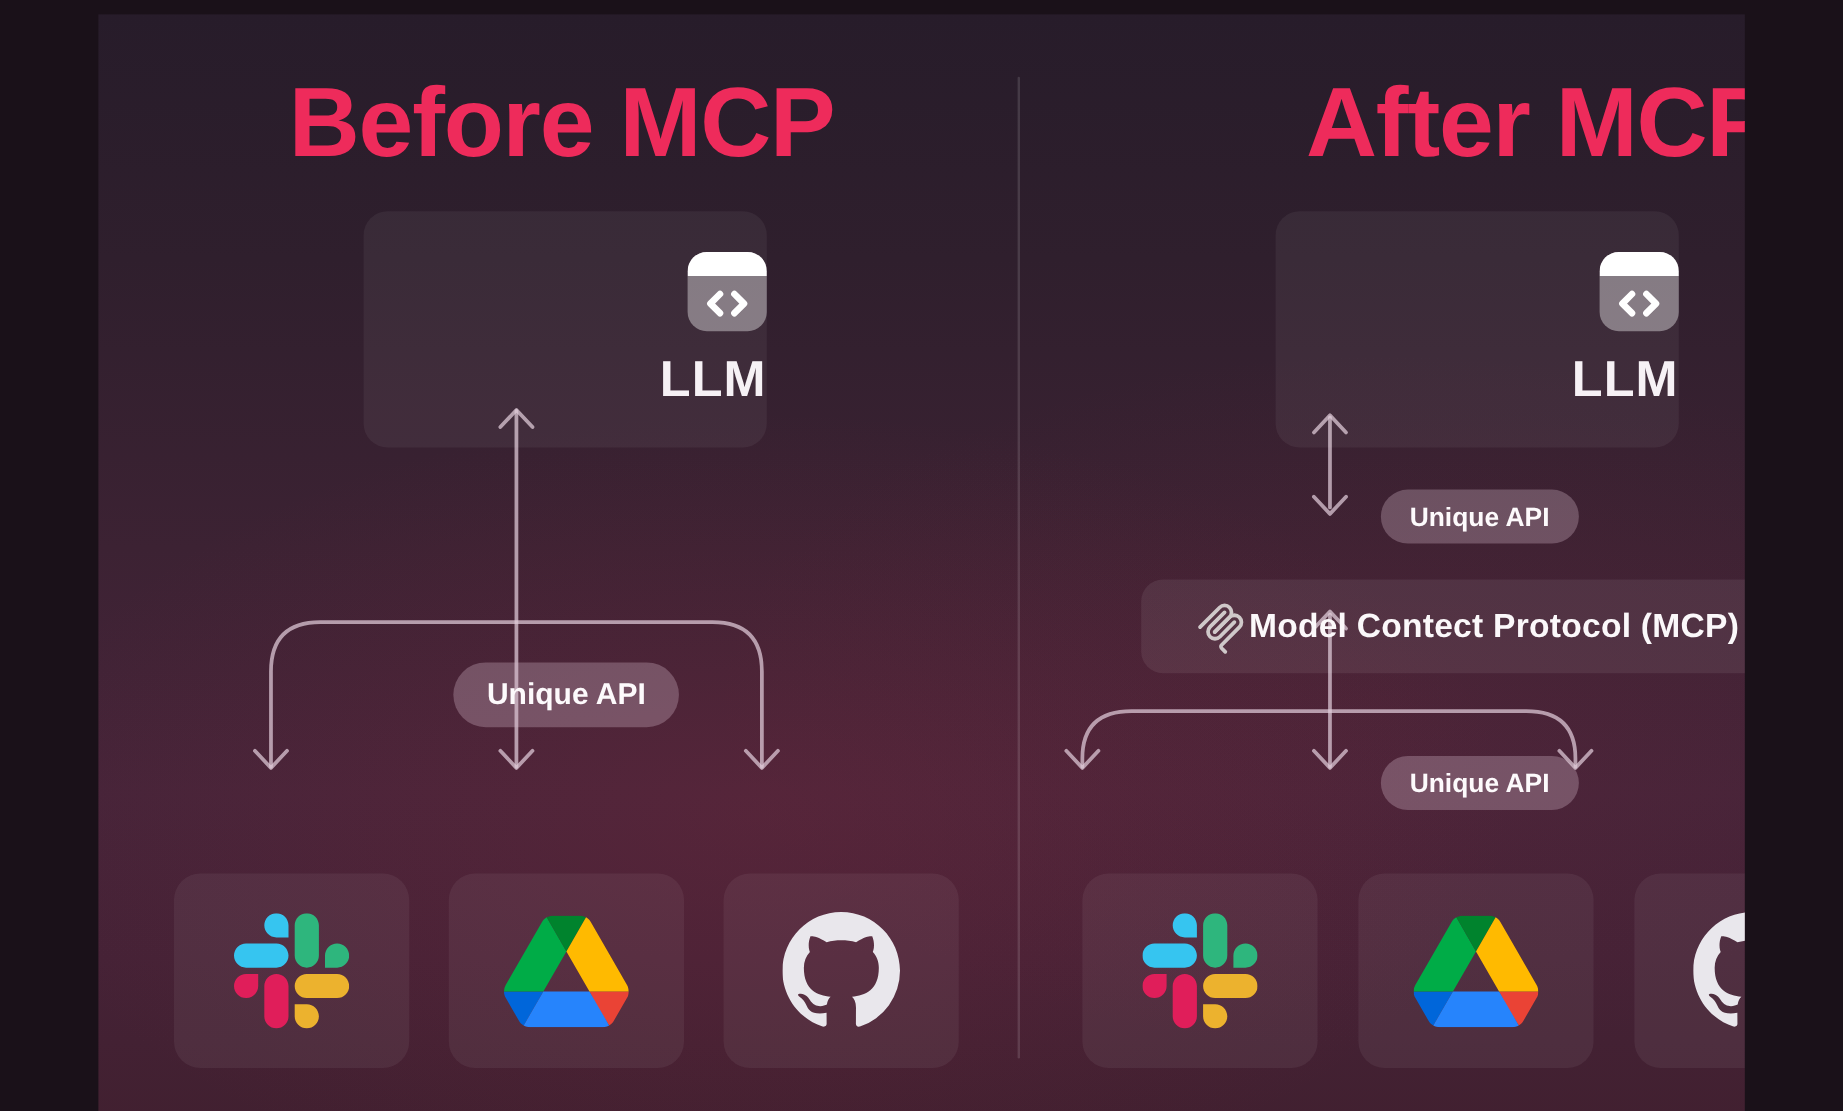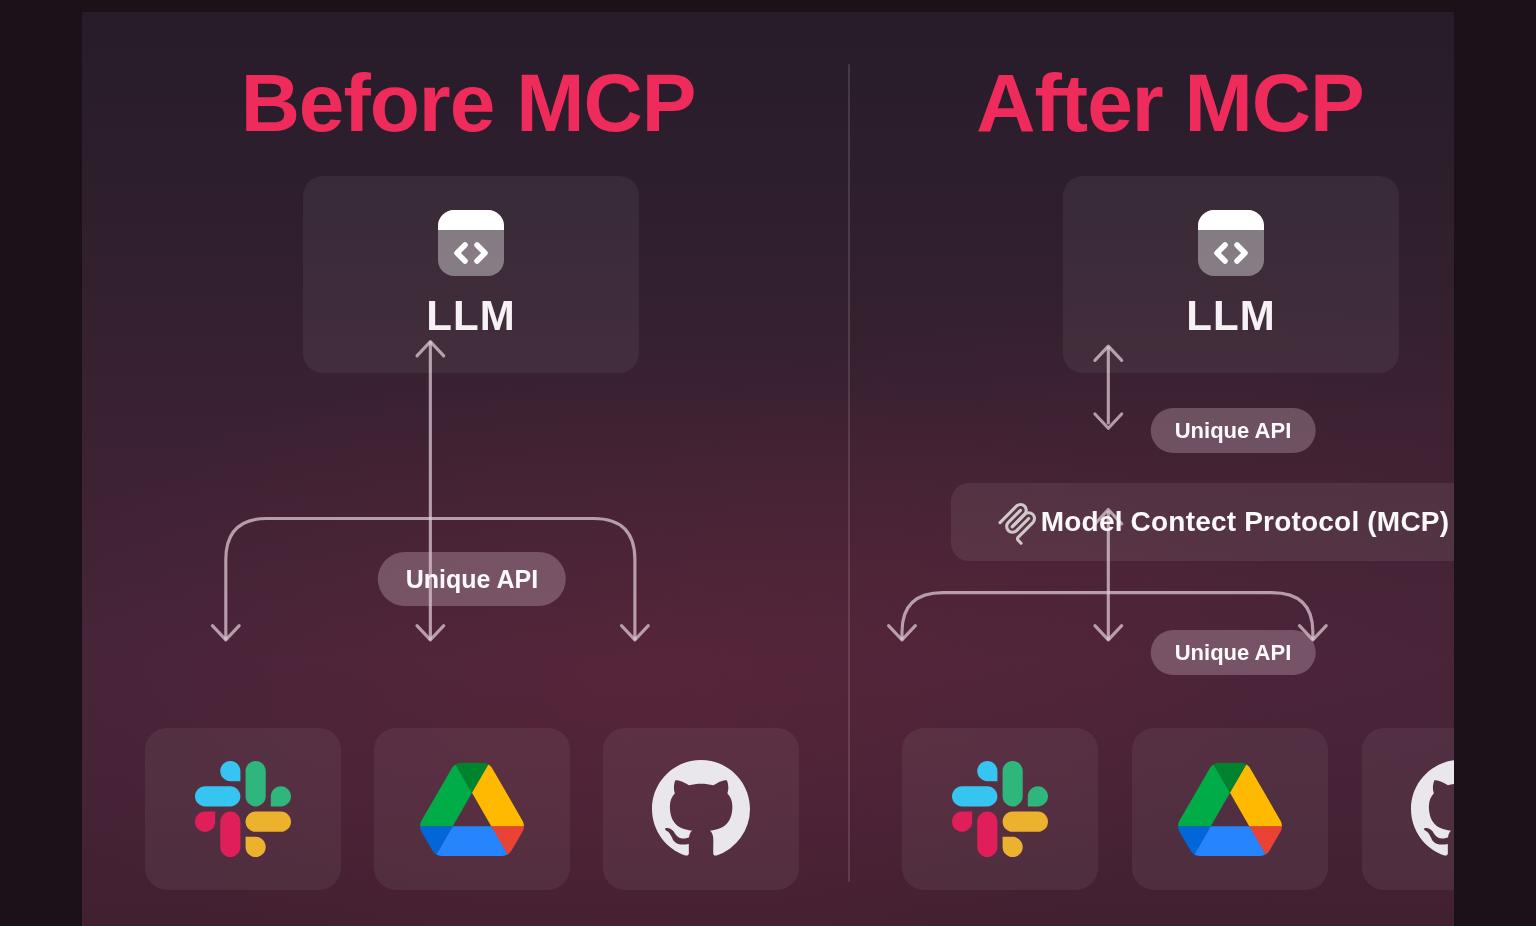--- a/index.html
+++ b/index.html
@@ -10,29 +10,29 @@
       radial-gradient(900px 480px at 40% 72%, rgba(150,42,62,0.20), rgba(150,42,62,0) 70%),
       radial-gradient(800px 420px at 78% 62%, rgba(140,40,60,0.12), rgba(140,40,60,0) 70%),
       linear-gradient(180deg, #271c2a 0%, #2f1f2d 22%, #3c2233 48%, #462439 70%, #452236 85%, #412030 100%);
   }
   .divider { position:absolute; left:766px; top:52px; width:2px; height:818px;
     background:rgba(255,255,255,0.13); border-radius:1px; }
 
   .title { position:absolute; top:44px; transform:translateX(-50%);
     font-size:82px; font-weight:bold; letter-spacing:-1px; color:#ee2b5b; white-space:nowrap; }
   .title.t-before { left:386px; }
-  .title.t-after  { left:1088px;text-align:center; }
+  .title.t-after  { left:1200px;text-align:center; }
 
   .arrows { position:absolute; inset:0; z-index:1; pointer-events:none; }
   .arrows path { fill:none; stroke:rgba(224,204,218,0.72); stroke-width:3.5;
     stroke-linecap:round; stroke-linejoin:round; }
 
   .llm-card { position:absolute; top:164px; width:336px; height:197px; border-radius:20px;
     background:rgba(255,255,255,0.055); display:flex; flex-direction:column;
-    align-items:center; justify-content:center; gap:16px; z-index:2; }
+    align-items:flex-end; justify-content:center; gap:16px; z-index:2; }
   .llm-card.left  { left:221px; }
   .llm-card.right { left:981px; }
 
   .app-icon { width:66px; height:66px; border-radius:16px; background:rgba(255,255,255,0.38);
     position:relative; overflow:hidden; }
   .app-icon .bar { position:absolute; top:0; left:0; width:100%; height:20px; background:#ffffff; }
   .app-icon svg { position:absolute; left:0; top:20px; width:66px; height:46px; }
   .app-icon svg path { fill:none; stroke:#ffffff; stroke-width:5.5; stroke-linecap:round; stroke-linejoin:round; }
 
   .llm-label { font-size:42px; font-weight:bold; color:#f6f1f5; letter-spacing:1px; }

